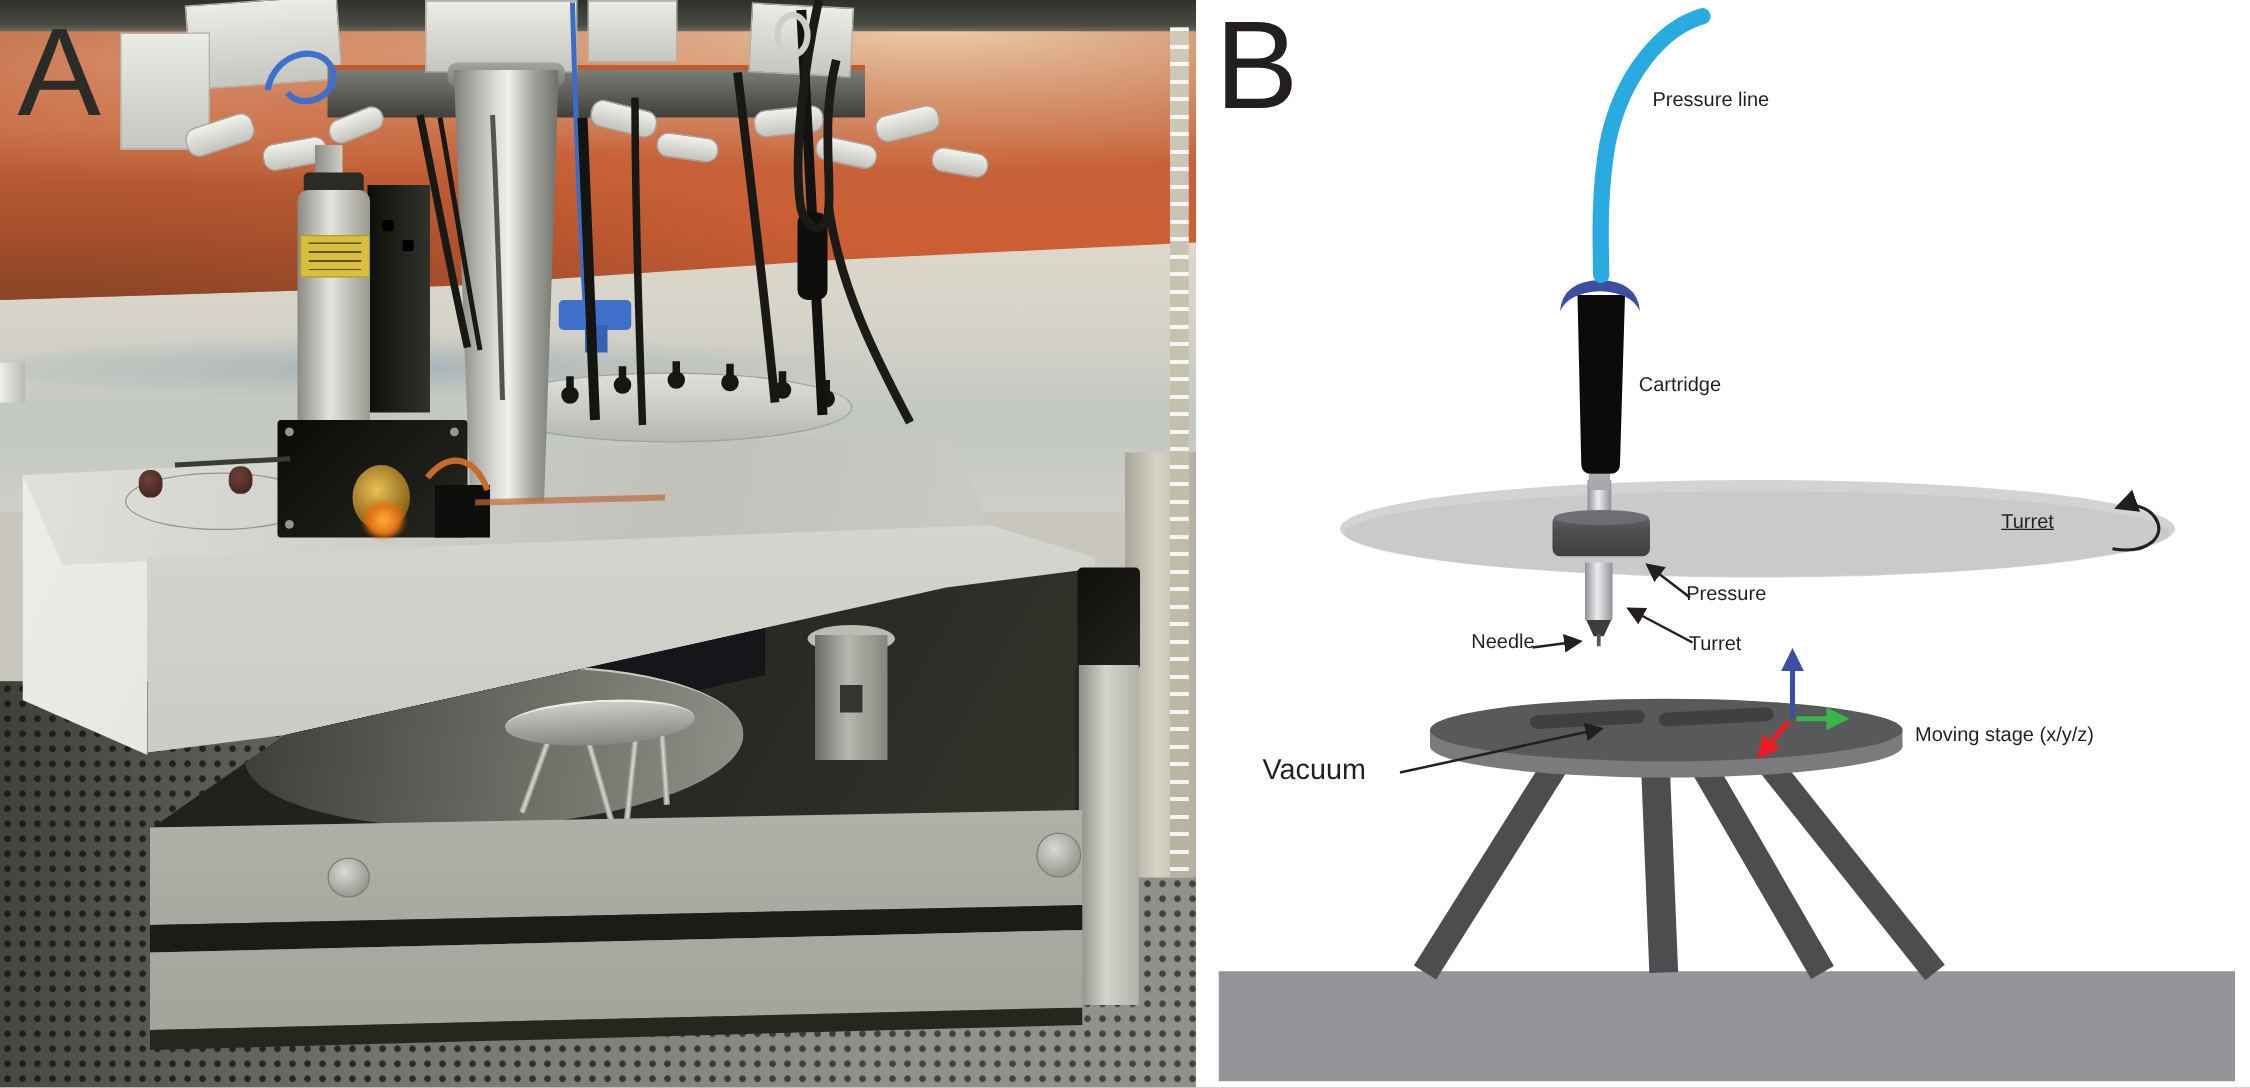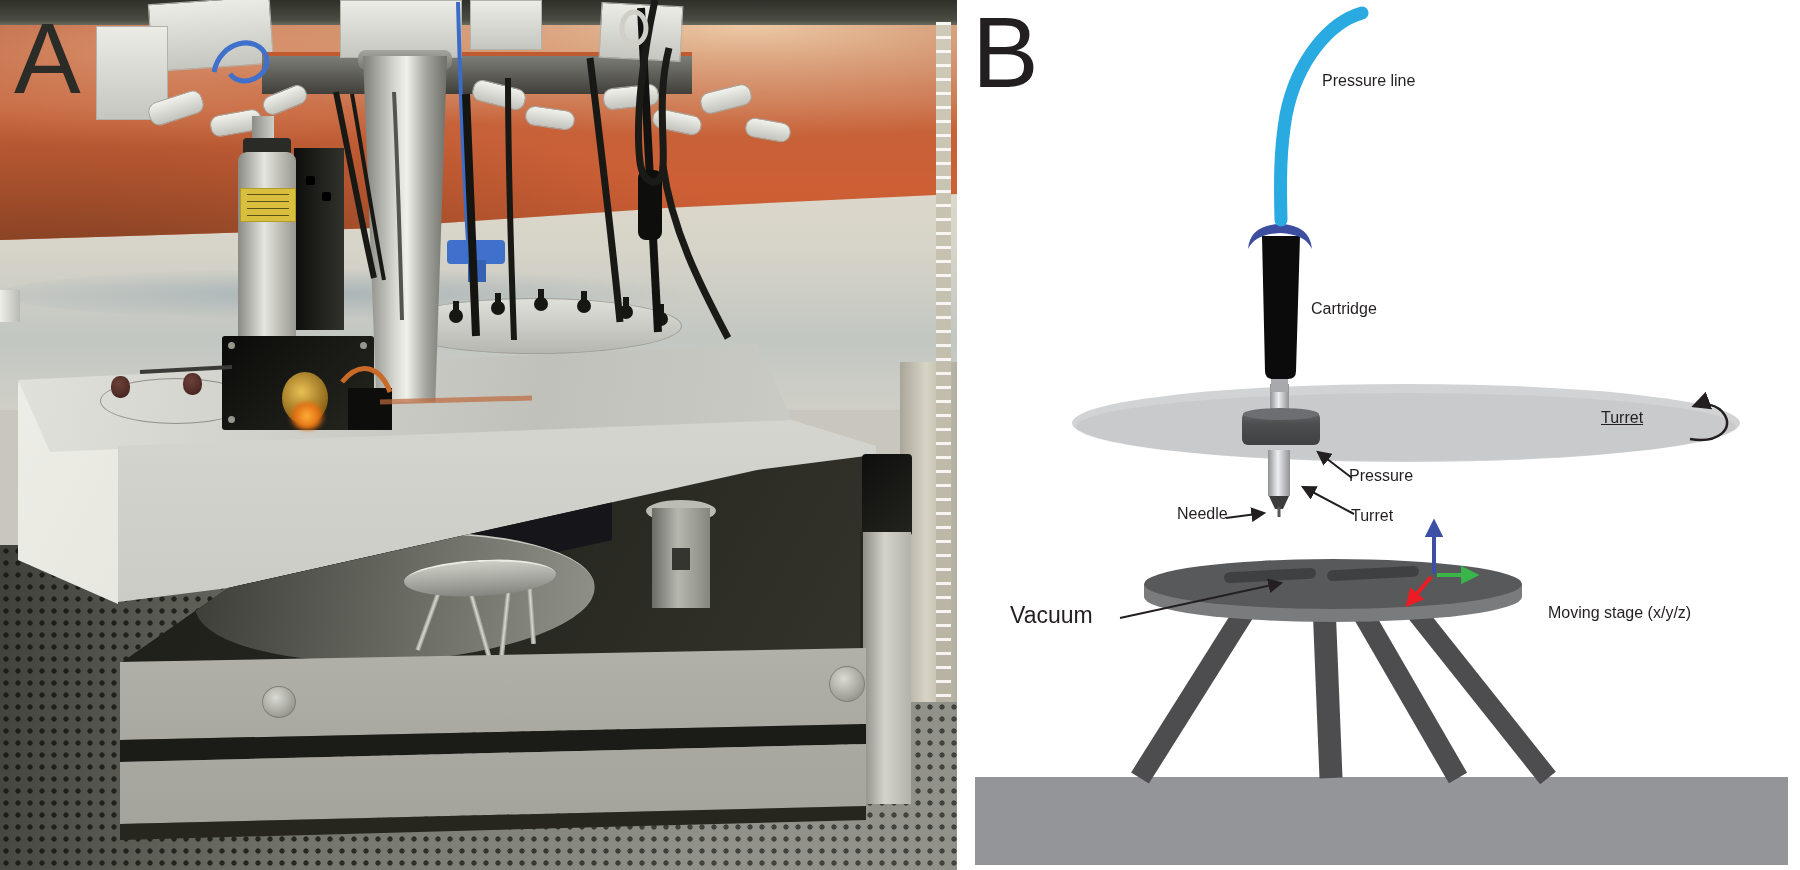--- a/index.html
+++ b/index.html
@@ -286,13 +286,13 @@
 </div>
 
 <div class="panel-letter" style="left:972px;top:2px;color:#231f20;">B</div>
 <div class="dlabel" style="left:1322px;top:72px;">Pressure line</div>
 <div class="dlabel" style="left:1311px;top:300px;">Cartridge</div>
 <div class="dlabel" style="left:1601px;top:409px;text-decoration:underline;">Turret</div>
 <div class="dlabel" style="left:1349px;top:467px;">Pressure</div>
 <div class="dlabel" style="left:1141px;top:505px;margin-left:36px;">Needle</div>
 <div class="dlabel" style="left:1351px;top:507px;">Turret</div>
 <div class="dlabel" style="left:1010px;top:602px;font-size:23px;">Vacuum</div>
-<div class="dlabel" style="left:1532px;top:604px;margin-left:16px;">Moving stage (x/y/z)</div>
+<div class="dlabel" style="left:1532px;top:580px;">Moving stage (x/y/z)</div>
 
 </body></html>

